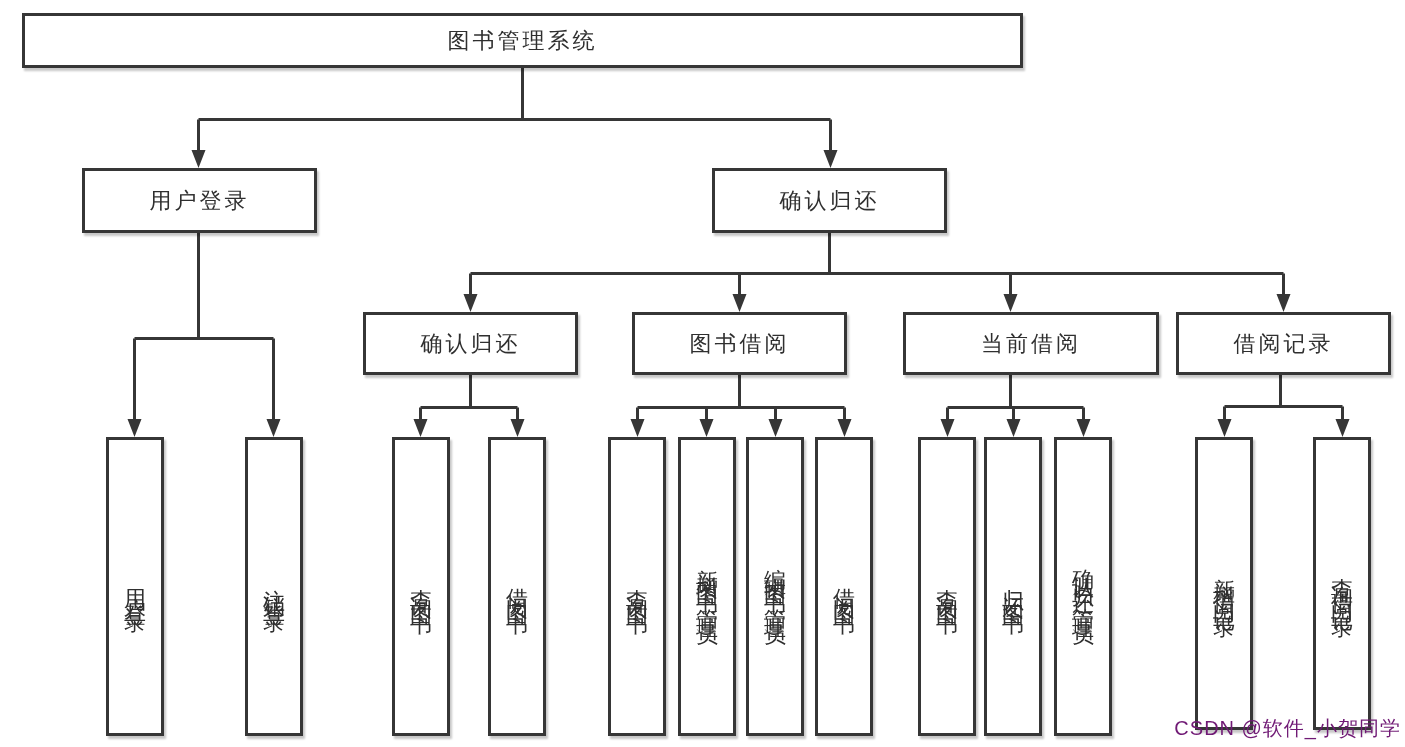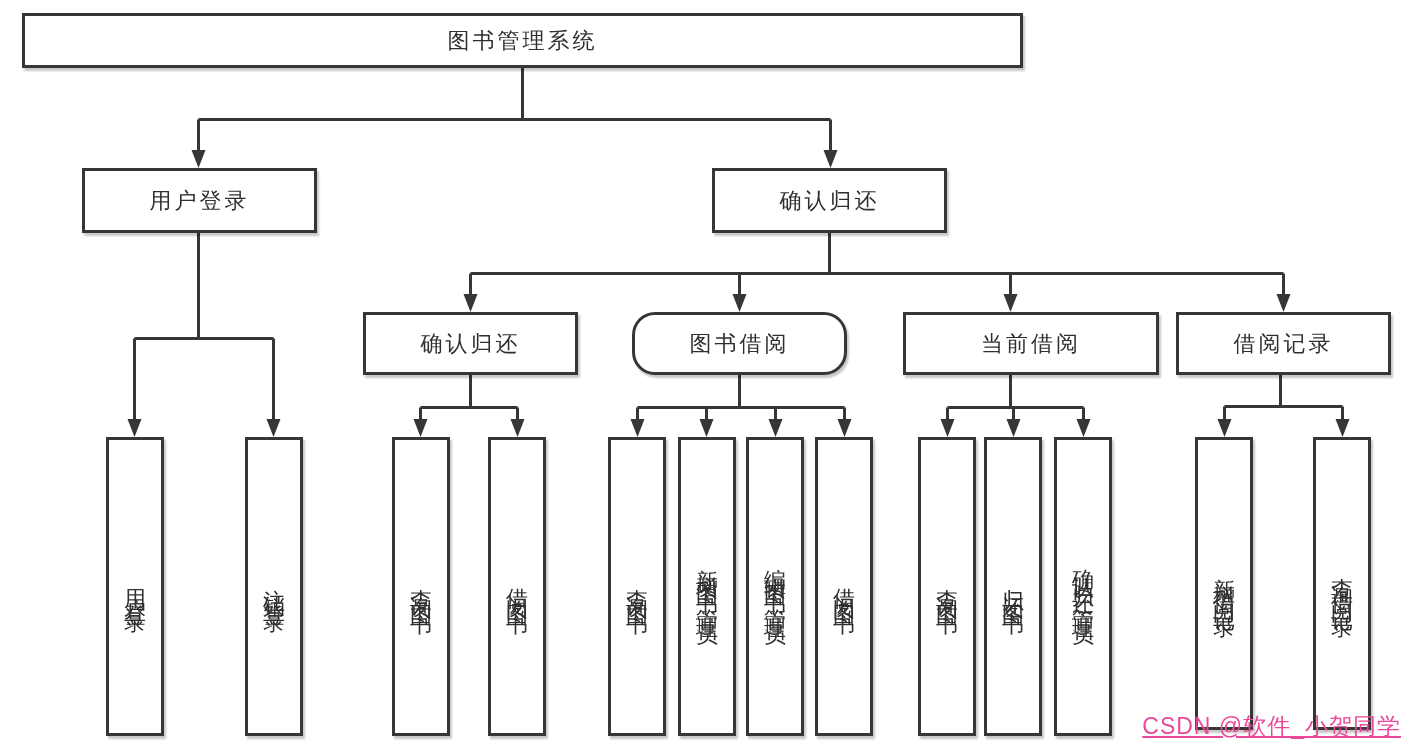--- a/index.html
+++ b/index.html
@@ -31,25 +31,24 @@
     text-orientation:mixed;
     text-align:center;
     line-height:52px;
     font-size:22px;
     letter-spacing:8px;
     white-space:nowrap;
   }
   .watermark{
     position:absolute;
     right:4px;bottom:5px;
-    font-size:23px;
+    font-size:20px;
     letter-spacing:1px;
-    color:#ec4899;
+    color:#701a75;
     white-space:nowrap;
-    text-decoration:underline;
   }
 </style>
 </head>
 <body>
 
 <div class="stage">
 
   <svg class="connectors" viewBox="0 0 1405 747" xmlns="http://www.w3.org/2000/svg">
     <path fill="none" stroke="#363636" stroke-width="3" d="M522.5 68 V119.5
              M198.5 119.5 H830.5
@@ -91,21 +90,21 @@
   <div class="box hbox" style="left:82px;top:168px;width:235px;height:65px;">
     <span>用户登录</span>
   </div>
   <div class="box hbox" style="left:712px;top:168px;width:235px;height:65px;">
     <span>确认归还</span>
   </div>
 
   <div class="box hbox" style="left:363px;top:312px;width:215px;height:63px;">
     <span>确认归还</span>
   </div>
-  <div class="box hbox" style="left:632px;top:312px;width:215px;height:63px;border-radius:23px;">
+  <div class="box hbox" style="left:632px;top:312px;width:215px;height:63px;">
     <span>图书借阅</span>
   </div>
   <div class="box hbox" style="left:903px;top:312px;width:256px;height:63px;">
     <span>当前借阅</span>
   </div>
   <div class="box hbox" style="left:1176px;top:312px;width:215px;height:63px;">
     <span>借阅记录</span>
   </div>
 
   <div class="box vbox" style="left:106px;top:437px;width:58px;height:299px;">

